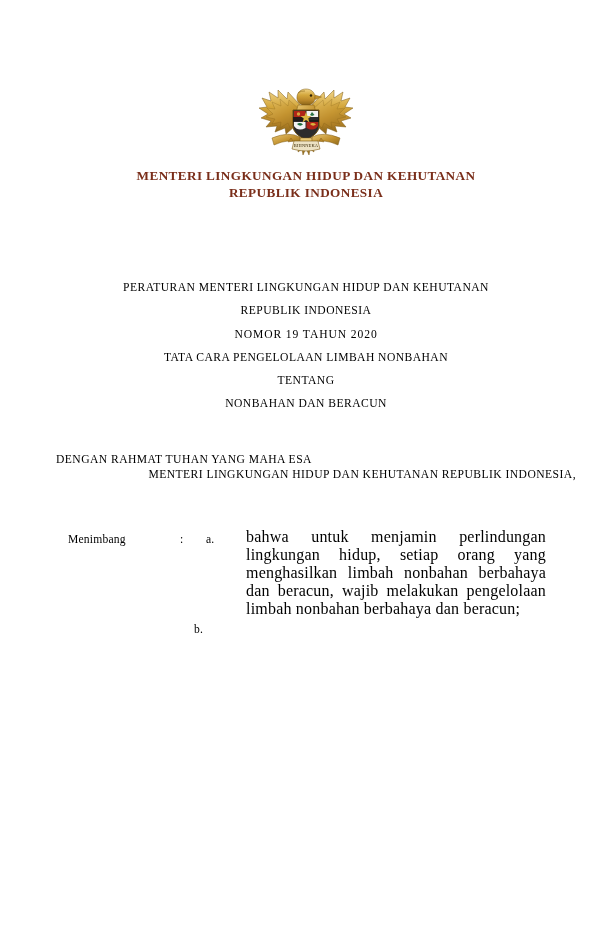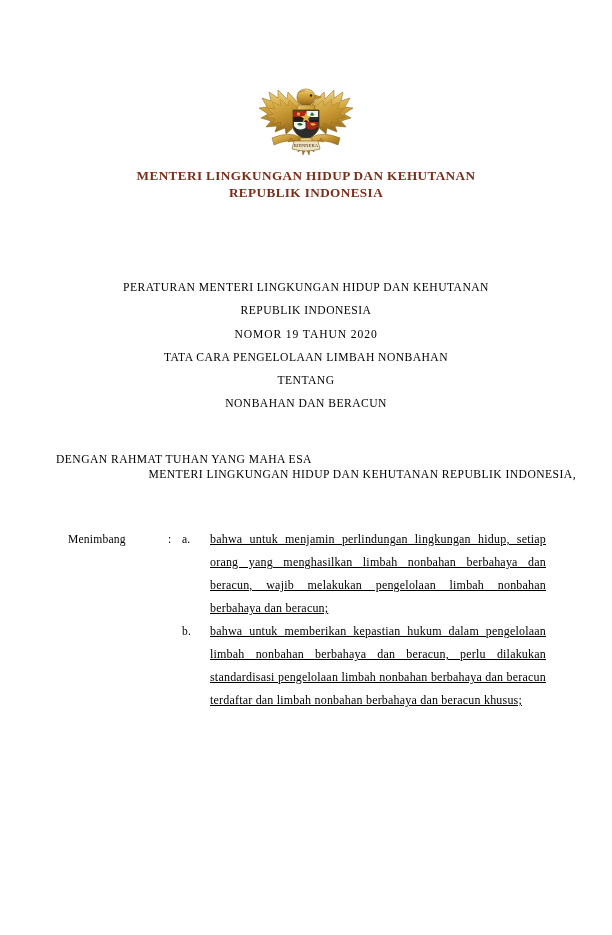--- a/index.html
+++ b/index.html
@@ -95,20 +95,21 @@
   .considerations {
     position: absolute;
     left: 68px;
     top: 528px;
     width: 478px;
   }
   .cons-row {
     position: relative;
     display: flex;
     align-items: flex-start;
+    gap: 12px;
   }
   .cons-label {
     flex: 0 0 100px;
     font-size: 11.6px;
     line-height: 23.8px;
     letter-spacing: 0.2px;
     white-space: nowrap;
   }
   .cons-colon {
     flex: 0 0 14px;
@@ -117,27 +118,26 @@
     text-align: left;
   }
   .cons-marker {
     flex: 0 0 28px;
     font-size: 11.6px;
     line-height: 23.8px;
     letter-spacing: 0.2px;
   }
   .cons-text {
     flex: 1 1 auto;
-    font-size: 12px;
-    line-height: 23px;
+    font-size: 16px;
+    line-height: 18px;
     text-align: justify;
     text-justify: inter-word;
     letter-spacing: 0.2px;
     hyphens: none;
-    text-decoration: underline;
   }
   .cons-row + .cons-row {
     margin-top: 0px;
   }
   .spacer-label {
     flex: 0 0 114px;
   }
 </style>
 </head>
 <body>
@@ -231,18 +231,17 @@
     <div class="cons-row">
       <div class="cons-label">Menimbang</div>
       <div class="cons-colon">:</div>
       <div class="cons-marker">a.</div>
       <div class="cons-text">bahwa untuk menjamin perlindungan lingkungan hidup, setiap orang yang menghasilkan limbah nonbahan berbahaya dan beracun, wajib melakukan pengelolaan limbah nonbahan berbahaya dan beracun;</div>
     </div>
 
     <div class="cons-row">
       <div class="spacer-label"></div>
       <div class="cons-marker">b.</div>
-      <div class="cons-text">bahwa untuk memberikan kepastian hukum dalam pengelolaan limbah nonbahan berbahaya dan beracun, perlu dilakukan standardisasi pengelolaan limbah nonbahan berbahaya dan beracun terdaftar dan limbah nonbahan berbahaya dan beracun khusus;</div>
     </div>
 
   </div>
 
 </div>
 
 </body></html>

